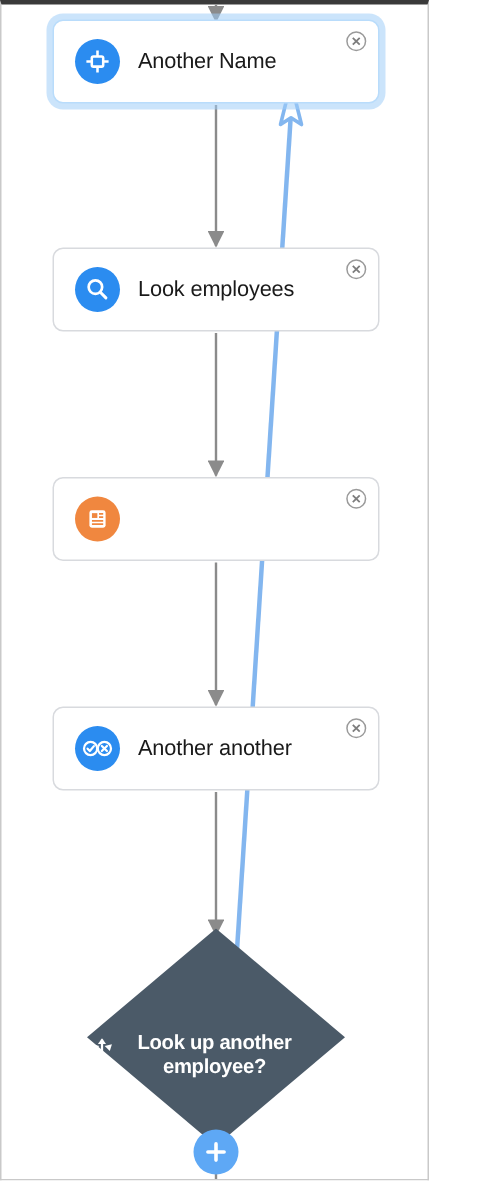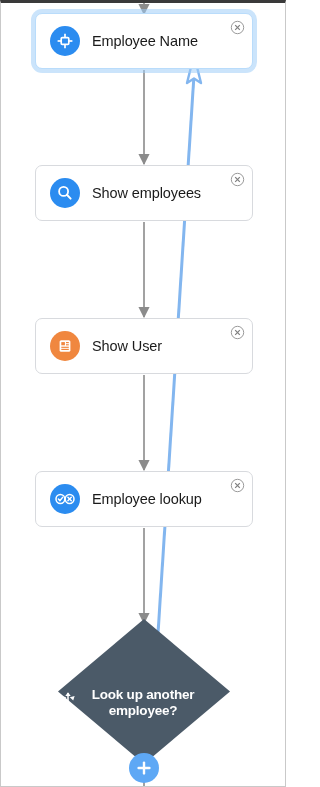--- a/index.html
+++ b/index.html
@@ -186,79 +186,78 @@
   <div class="node selected" style="top:10px;">
     <span class="node-icon" style="background:#2b8cf0;">
       <svg width="20" height="20" viewBox="0 0 20 20" aria-hidden="true">
         <rect x="6.2" y="6.6" width="7.6" height="6.8" rx="1.1" fill="none" stroke="#ffffff" stroke-width="1.7"></rect>
         <line x1="2.6" y1="10" x2="6.2" y2="10" stroke="#ffffff" stroke-width="1.7"></line>
         <line x1="13.8" y1="10" x2="17.4" y2="10" stroke="#ffffff" stroke-width="1.7"></line>
         <line x1="10" y1="2.7" x2="10" y2="6.6" stroke="#ffffff" stroke-width="1.7"></line>
         <line x1="10" y1="13.4" x2="10" y2="17.3" stroke="#ffffff" stroke-width="1.7"></line>
       </svg>
     </span>
-    <span class="node-label">Employee Name</span>
+    <span class="node-label">Another Name</span>
     <span class="node-close">
       <svg width="15" height="15" viewBox="0 0 15 15" aria-hidden="true">
         <circle cx="7.5" cy="7.5" r="6.2" fill="none" stroke="#9a9a9a" stroke-width="1"></circle>
         <line x1="5.2" y1="5.2" x2="9.8" y2="9.8" stroke="#7d7d7d" stroke-width="1.2"></line>
         <line x1="9.8" y1="5.2" x2="5.2" y2="9.8" stroke="#7d7d7d" stroke-width="1.2"></line>
       </svg>
     </span>
   </div>
 
   <div class="node" style="top:162px;">
     <span class="node-icon" style="background:#2b8cf0;">
       <svg width="20" height="20" viewBox="0 0 20 20" aria-hidden="true">
         <circle cx="8.6" cy="8.4" r="4.5" fill="none" stroke="#ffffff" stroke-width="1.8"></circle>
         <line x1="11.9" y1="11.8" x2="15.6" y2="15.6" stroke="#ffffff" stroke-width="2" stroke-linecap="round"></line>
       </svg>
     </span>
-    <span class="node-label">Show employees</span>
+    <span class="node-label">Look employees</span>
     <span class="node-close">
       <svg width="15" height="15" viewBox="0 0 15 15" aria-hidden="true">
         <circle cx="7.5" cy="7.5" r="6.2" fill="none" stroke="#9a9a9a" stroke-width="1"></circle>
         <line x1="5.2" y1="5.2" x2="9.8" y2="9.8" stroke="#7d7d7d" stroke-width="1.2"></line>
         <line x1="9.8" y1="5.2" x2="5.2" y2="9.8" stroke="#7d7d7d" stroke-width="1.2"></line>
       </svg>
     </span>
   </div>
 
   <div class="node" style="top:315px;">
     <span class="node-icon" style="background:#f0873f;">
       <svg width="20" height="20" viewBox="0 0 20 20" aria-hidden="true">
         <rect x="4.6" y="4.2" width="10.8" height="11.6" rx="1.6" fill="#ffffff"></rect>
         <rect x="6.3" y="6.1" width="3.6" height="3.2" fill="#f0873f"></rect>
         <line x1="11" y1="6.6" x2="13.8" y2="6.6" stroke="#f0873f" stroke-width="1.2"></line>
         <line x1="11" y1="8.8" x2="13.8" y2="8.8" stroke="#f0873f" stroke-width="1.2"></line>
         <line x1="6.3" y1="11.3" x2="13.8" y2="11.3" stroke="#f0873f" stroke-width="1.2"></line>
         <line x1="6.3" y1="13.4" x2="13.8" y2="13.4" stroke="#f0873f" stroke-width="1.2"></line>
       </svg>
     </span>
-    <span class="node-label">Show User</span>
     <span class="node-close">
       <svg width="15" height="15" viewBox="0 0 15 15" aria-hidden="true">
         <circle cx="7.5" cy="7.5" r="6.2" fill="none" stroke="#9a9a9a" stroke-width="1"></circle>
         <line x1="5.2" y1="5.2" x2="9.8" y2="9.8" stroke="#7d7d7d" stroke-width="1.2"></line>
         <line x1="9.8" y1="5.2" x2="5.2" y2="9.8" stroke="#7d7d7d" stroke-width="1.2"></line>
       </svg>
     </span>
   </div>
 
   <div class="node" style="top:468px;">
     <span class="node-icon" style="background:#2b8cf0;">
       <svg width="24" height="20" viewBox="0 0 24 20" aria-hidden="true">
         <circle cx="7.4" cy="10" r="4.4" fill="none" stroke="#ffffff" stroke-width="1.5"></circle>
         <path d="M5.4,10.1 L6.9,11.7 L9.6,8.4" fill="none" stroke="#ffffff" stroke-width="1.5" stroke-linecap="round" stroke-linejoin="round"></path>
         <circle cx="16.6" cy="10" r="4.4" fill="none" stroke="#ffffff" stroke-width="1.5"></circle>
         <line x1="14.9" y1="8.3" x2="18.3" y2="11.7" stroke="#ffffff" stroke-width="1.5" stroke-linecap="round"></line>
         <line x1="18.3" y1="8.3" x2="14.9" y2="11.7" stroke="#ffffff" stroke-width="1.5" stroke-linecap="round"></line>
       </svg>
     </span>
-    <span class="node-label">Employee lookup</span>
+    <span class="node-label">Another another</span>
     <span class="node-close">
       <svg width="15" height="15" viewBox="0 0 15 15" aria-hidden="true">
         <circle cx="7.5" cy="7.5" r="6.2" fill="none" stroke="#9a9a9a" stroke-width="1"></circle>
         <line x1="5.2" y1="5.2" x2="9.8" y2="9.8" stroke="#7d7d7d" stroke-width="1.2"></line>
         <line x1="9.8" y1="5.2" x2="5.2" y2="9.8" stroke="#7d7d7d" stroke-width="1.2"></line>
       </svg>
     </span>
   </div>
 
   <div id="decision">

